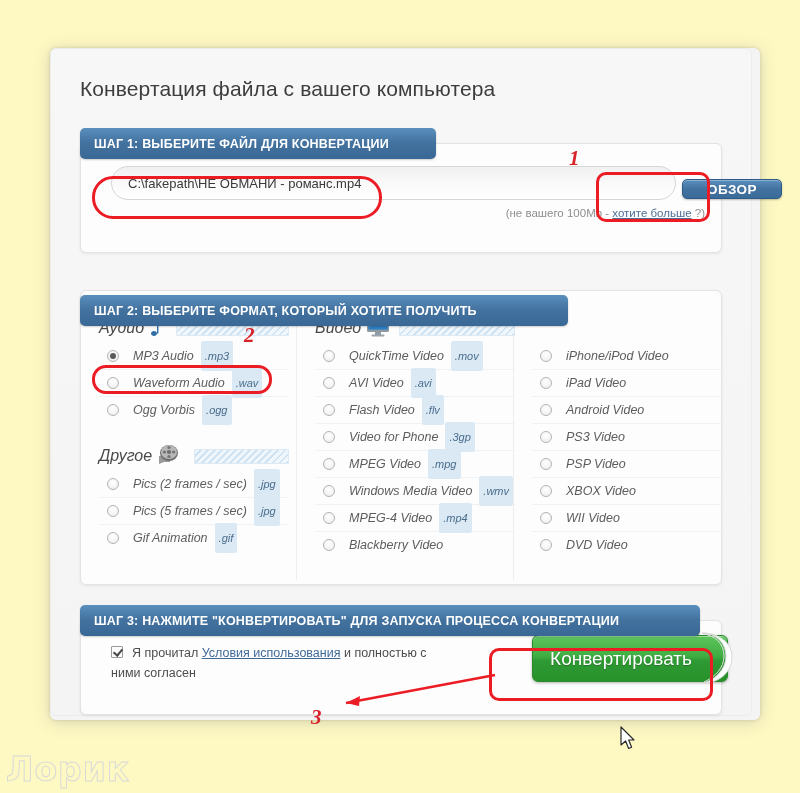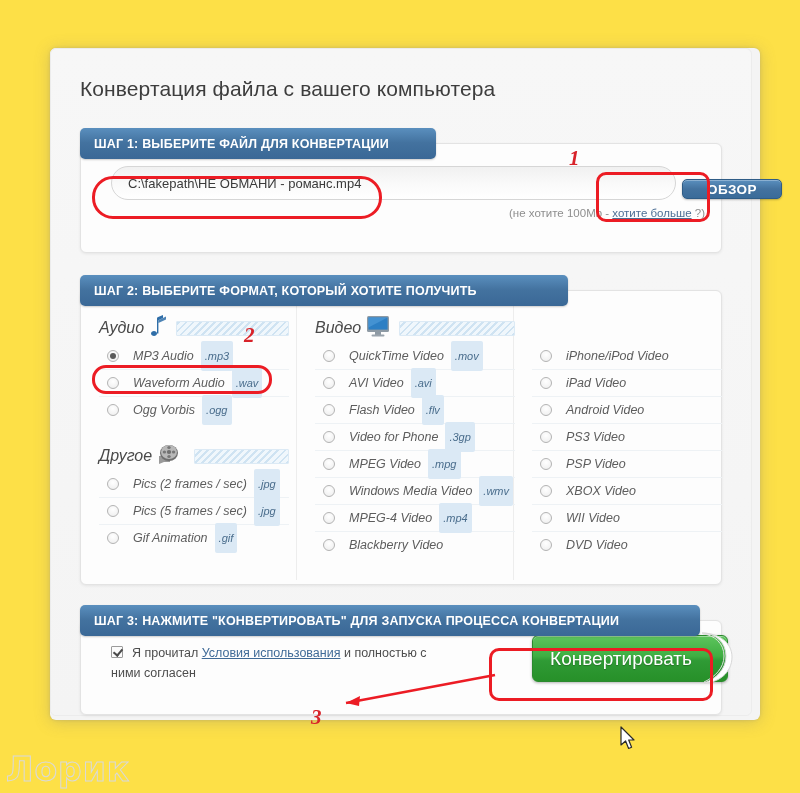--- a/index.html
+++ b/index.html
@@ -4,21 +4,21 @@
 <style>
   html,body{margin:0;padding:0;}
   body{
     width:800px;height:793px;position:relative;overflow:hidden;
     background:#ffffff;
     font-family:"Liberation Sans", sans-serif;
     color:#444;
   }
 
   
-  #screen{position:absolute;inset:0;background:#fde047;}
+  #screen{position:absolute;inset:0;background:#fef9c3;}
 
   #page-shadow{
     position:absolute;left:50px;top:48px;width:710px;height:672px;
     background:#f4f4f4;
     border-radius:6px;
     box-shadow:0 2px 16px rgba(120,120,120,.30), 0 0 3px rgba(140,140,140,.35);
   }
   #card{
     position:absolute;left:50px;top:48px;width:702px;height:668px;
     background:#f5f5f5;
@@ -200,21 +200,21 @@
     <div id="card-inner"></div>
   </div>
 
   <div id="page-title">Конвертация файла с вашего компьютера</div>
 
   <div class="step-block" style="left:80px;top:128px;width:642px;height:125px;">
     <div class="step-body" style="top:15px;width:642px;height:110px;">
       <div id="step1-input" title="C:\fakepath\НЕ ОБМАНИ - романс.mp4">C:\fakepath\НЕ ОБМАНИ - романс.mp4</div>
       <div id="browse-button">ОБЗОР</div>
       <div id="limit-note">
-        <span>(не хотите 100Mb - </span><a href="#">хотите больше</a><span> ?)</span>
+        <span>(не вашего 100Mb - </span><a href="#">хотите больше</a><span> ?)</span>
       </div>
     </div>
     <div class="step-header" style="width:356px;">ШАГ 1: ВЫБЕРИТЕ ФАЙЛ ДЛЯ КОНВЕРТАЦИИ</div>
   </div>
 
   <div class="step-block" style="left:80px;top:275px;width:642px;height:310px;">
     <div class="step-body" style="top:15px;width:642px;height:295px;font-style:italic;">
 
       <div class="col-sep" style="left:215px;height:283px;"></div>
       <div class="col-sep" style="left:432px;height:283px;"></div>
@@ -372,21 +372,21 @@
               <span>WII Video</span>
             </div>
           <div class="fmt-row">
               <span class="radio"></span>
               <span>DVD Video</span>
             </div>
         </div>
       </div>
 
     </div>
-    <div class="step-header" style="width:488px;">ШАГ 2: ВЫБЕРИТЕ ФОРМАТ, КОТОРЫЙ ХОТИТЕ ПОЛУЧИТЬ</div>
+    <div class="step-header" style="width:488px;margin-top:20px;">ШАГ 2: ВЫБЕРИТЕ ФОРМАТ, КОТОРЫЙ ХОТИТЕ ПОЛУЧИТЬ</div>
   </div>
 
   <div class="step-block" style="left:80px;top:605px;width:642px;height:110px;">
     <div class="step-body" style="top:15px;width:642px;height:95px;">
       <div id="agree-wrap">
         <span id="agree-check"></span><span>Я прочитал </span><a href="#">Условия использования</a><span> и полностью с ними согласен</span>
       </div>
       <div id="convert-button">Конвертировать</div>
       <svg id="convert-curl" viewBox="0 0 34 56">
         <path d="M2 2c13 0 24 9 24 23 0 13-10 23-22 27 14 0 28-10 28-26C32 11 18 2 2 2z" fill="#ffffff" stroke="#d8d8d8" stroke-width="1"></path>

